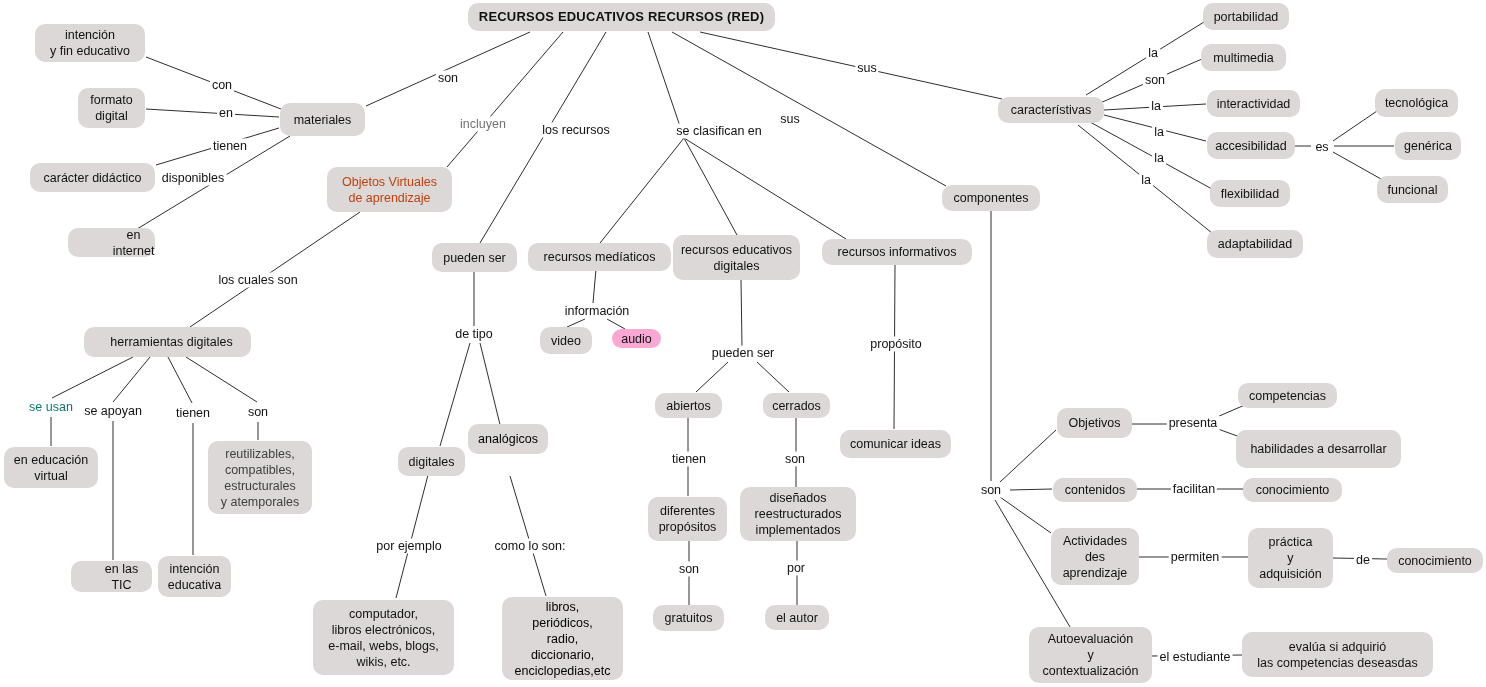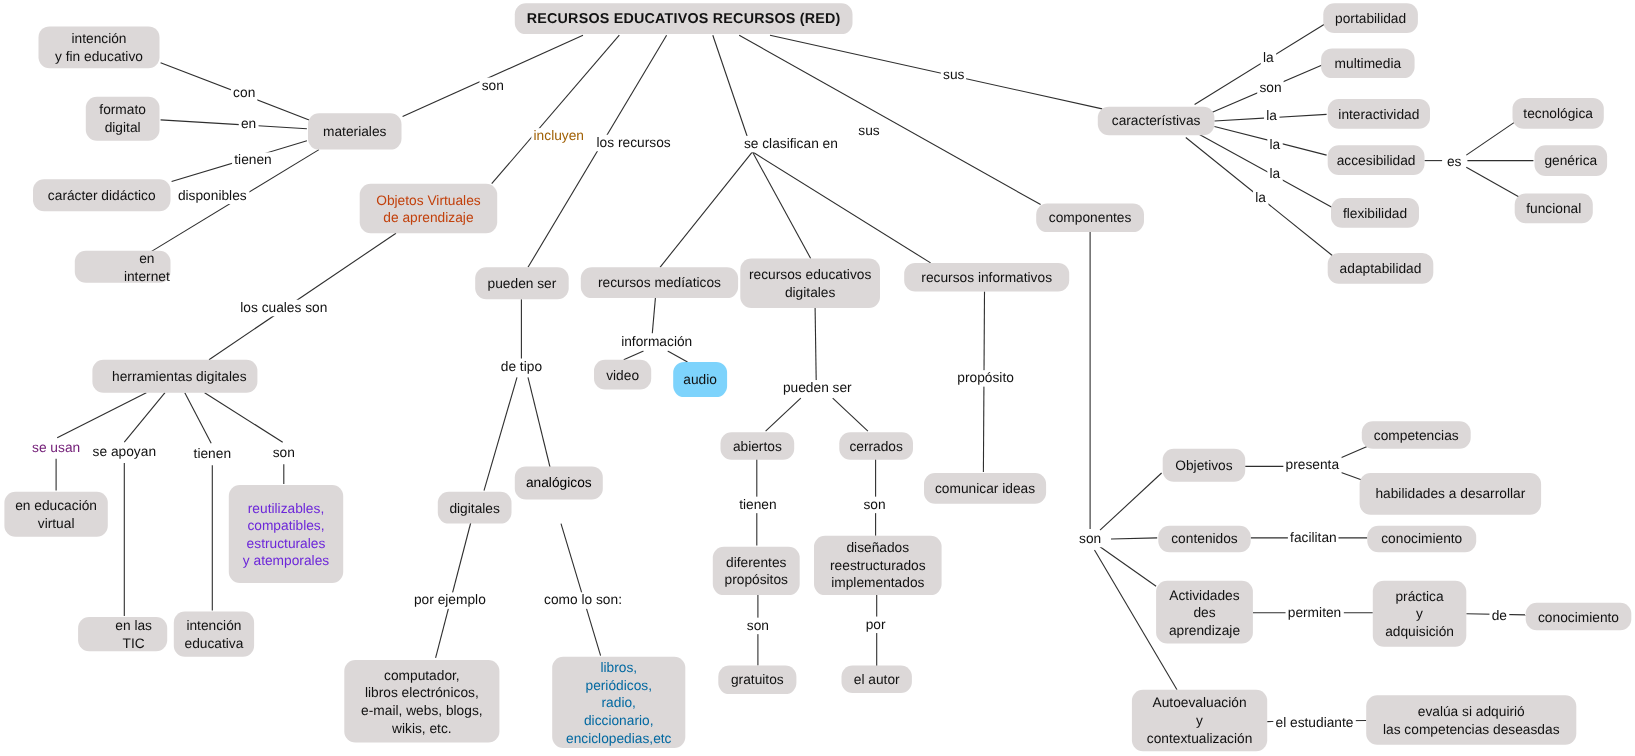--- a/index.html
+++ b/index.html
@@ -103,45 +103,45 @@
 <div class="node bold" style="left: 468px; top: 3px; width: 307px; height: 28px; background: rgb(220, 216, 216); color: rgb(17, 17, 17);">RECURSOS EDUCATIVOS RECURSOS (RED)</div>
     <div class="node" style="left: 35px; top: 24px; width: 110px; height: 38px; background: rgb(220, 216, 216); color: rgb(17, 17, 17);">intención
 y fin educativo</div>
     <div class="node" style="left: 78px; top: 88px; width: 67px; height: 40px; background: rgb(220, 216, 216); color: rgb(17, 17, 17);">formato
 digital</div>
     <div class="node" style="left: 30px; top: 163px; width: 125px; height: 29px; background: rgb(220, 216, 216); color: rgb(17, 17, 17);">carácter didáctico</div>
     <div class="node" style="left: 68px; top: 228px; width: 87px; height: 29px; background: rgb(220, 216, 216); color: rgb(17, 17, 17); padding-left: 48px;">en internet</div>
     <div class="node" style="left: 280px; top: 103px; width: 85px; height: 33px; background: rgb(220, 216, 216); color: rgb(17, 17, 17);">materiales</div>
     <div class="node" style="left: 327px; top: 167px; width: 125px; height: 45px; background: rgb(220, 216, 216); color: #c2410c;">Objetos Virtuales
 de aprendizaje</div>
-    <div class="node" style="left: 84px; top: 327px; width: 150px; height: 30px; background: rgb(220, 216, 216); color: rgb(17, 17, 17); padding-left: 12px;">herramientas digitales</div>
+    <div class="node" style="left: 84px; top: 327px; width: 167px; height: 30px; background: rgb(220, 216, 216); color: rgb(17, 17, 17); padding-left: 12px;">herramientas digitales</div>
     <div class="node" style="left: 4px; top: 447px; width: 94px; height: 41px; background: rgb(220, 216, 216); color: rgb(17, 17, 17);">en educación
 virtual</div>
-    <div class="node" style="left: 208px; top: 441px; width: 104px; height: 89px; background: rgb(220, 216, 216); color: #6d28d9;">reutilizables,
+    <div class="node" style="left: 208px; top: 441px; width: 104px; height: 73px; background: rgb(220, 216, 216); color: #404040;">reutilizables,
 compatibles,
 estructurales
 y atemporales</div>
     <div class="node" style="left: 71px; top: 561px; width: 81px; height: 31px; background: rgb(220, 216, 216); color: rgb(17, 17, 17); padding-left: 24px;">en las TIC</div>
     <div class="node" style="left: 158px; top: 556px; width: 73px; height: 41px; background: rgb(220, 216, 216); color: rgb(17, 17, 17);">intención
 educativa</div>
     <div class="node" style="left: 432px; top: 243px; width: 85px; height: 29px; background: rgb(220, 216, 216); color: rgb(17, 17, 17);">pueden ser</div>
     <div class="node" style="left: 398px; top: 447px; width: 67px; height: 29px; background: rgb(220, 216, 216); color: rgb(17, 17, 17);">digitales</div>
     <div class="node" style="left: 468px; top: 424px; width: 80px; height: 30px; background: rgb(220, 216, 216); color: #000000;">analógicos</div>
     <div class="node" style="left: 313px; top: 600px; width: 141px; height: 75px; background: rgb(220, 216, 216); color: rgb(17, 17, 17);">computador,
 libros electrónicos,
 e-mail, webs, blogs,
 wikis, etc.</div>
-    <div class="node" style="left: 502px; top: 597px; width: 121px; height: 83px; background: rgb(220, 216, 216); color: #0369a1;">libros,
+    <div class="node" style="left: 502px; top: 597px; width: 121px; height: 83px; background: rgb(220, 216, 216); color: #000000;">libros,
 periódicos,
 radio,
 diccionario,
 enciclopedias,etc</div>
     <div class="node" style="left: 528px; top: 243px; width: 143px; height: 28px; background: rgb(220, 216, 216); color: rgb(17, 17, 17);">recursos medíaticos</div>
     <div class="node" style="left: 540px; top: 327px; width: 52px; height: 27px; background: rgb(220, 216, 216); color: rgb(17, 17, 17);">video</div>
-    <div class="node" style="left: 612px; top: 329px; width: 49px; height: 32px; background: #7dd3fc; color: rgb(17, 17, 17);">audio</div>
+    <div class="node" style="left: 612px; top: 329px; width: 49px; height: 19px; background: #f9a8d4; color: rgb(17, 17, 17);">audio</div>
     <div class="node" style="left: 673px; top: 235px; width: 127px; height: 45px; background: rgb(220, 216, 216); color: rgb(17, 17, 17);">recursos educativos
 digitales</div>
     <div class="node" style="left: 655px; top: 393px; width: 67px; height: 25px; background: rgb(220, 216, 216); color: rgb(17, 17, 17);">abiertos</div>
     <div class="node" style="left: 763px; top: 393px; width: 67px; height: 25px; background: rgb(220, 216, 216); color: rgb(17, 17, 17);">cerrados</div>
     <div class="node" style="left: 648px; top: 497px; width: 79px; height: 44px; background: rgb(220, 216, 216); color: rgb(17, 17, 17);">diferentes
 propósitos</div>
     <div class="node" style="left: 740px; top: 487px; width: 116px; height: 54px; background: rgb(220, 216, 216); color: rgb(17, 17, 17);">diseñados
 reestructurados
 implementados</div>
     <div class="node" style="left: 653px; top: 605px; width: 71px; height: 26px; background: rgb(220, 216, 216); color: rgb(17, 17, 17);">gratuitos</div>
@@ -174,27 +174,27 @@
     <div class="node" style="left: 1029px; top: 627px; width: 123px; height: 56px; background: rgb(220, 216, 216); color: rgb(17, 17, 17);">Autoevaluación
 y
 contextualización</div>
     <div class="node" style="left: 1242px; top: 632px; width: 191px; height: 45px; background: rgb(220, 216, 216); color: rgb(17, 17, 17);">evalúa si adquirió
 las competencias deseasdas</div>
     <span class="link-label" style="left: 448px; top: 78px; background: rgb(255, 255, 255); color: rgb(17, 17, 17);">son</span>
     <span class="link-label" style="left: 222px; top: 85px; background: rgb(255, 255, 255); color: rgb(17, 17, 17);">con</span>
     <span class="link-label" style="left: 226px; top: 113px; background: rgb(255, 255, 255); color: rgb(17, 17, 17);">en</span>
     <span class="link-label" style="left: 230px; top: 146px; background: rgb(255, 255, 255); color: rgb(17, 17, 17);">tienen</span>
     <span class="link-label" style="left: 193px; top: 178px; background: rgb(255, 255, 255); color: rgb(17, 17, 17);">disponibles</span>
-    <span class="link-label" style="left: 508px; top: 124px; background: rgb(255, 255, 255); color: #a16207;">incluyen</span>
+    <span class="link-label" style="left: 483px; top: 124px; background: rgb(255, 255, 255); color: #737373;">incluyen</span>
     <span class="link-label" style="left: 576px; top: 130px; background: rgb(255, 255, 255); color: rgb(17, 17, 17);">los recursos</span>
     <span class="link-label" style="left: 683px; top: 131px; background: rgb(255, 255, 255); color: rgb(17, 17, 17); margin-left: 36px;">se clasifican en</span>
     <span class="link-label" style="left: 867px; top: 68px; background: rgb(255, 255, 255); color: rgb(17, 17, 17);">sus</span>
     <span class="link-label" style="left: 790px; top: 119px; background: rgb(255, 255, 255); color: rgb(17, 17, 17);">sus</span>
     <span class="link-label" style="left: 258px; top: 280px; background: rgb(255, 255, 255); color: rgb(17, 17, 17);">los cuales son</span>
-    <span class="link-label" style="left: 51px; top: 407px; background: rgb(255, 255, 255); color: #701a75;">se usan</span>
+    <span class="link-label" style="left: 51px; top: 407px; background: rgb(255, 255, 255); color: #0f766e;">se usan</span>
     <span class="link-label" style="left: 113px; top: 411px; background: rgb(255, 255, 255); color: rgb(17, 17, 17);">se apoyan</span>
     <span class="link-label" style="left: 193px; top: 413px; background: rgb(255, 255, 255); color: rgb(17, 17, 17);">tienen</span>
     <span class="link-label" style="left: 258px; top: 412px; background: rgb(255, 255, 255); color: rgb(17, 17, 17);">son</span>
     <span class="link-label" style="left: 474px; top: 334px; background: rgb(255, 255, 255); color: rgb(17, 17, 17);">de tipo</span>
     <span class="link-label" style="left: 409px; top: 546px; background: rgb(255, 255, 255); color: rgb(17, 17, 17);">por ejemplo</span>
     <span class="link-label" style="left: 530px; top: 546px; background: rgb(255, 255, 255); color: rgb(17, 17, 17);">como lo son:</span>
     <span class="link-label" style="left: 597px; top: 311px; background: rgb(255, 255, 255); color: rgb(17, 17, 17);">información</span>
     <span class="link-label" style="left: 743px; top: 353px; background: rgb(255, 255, 255); color: rgb(17, 17, 17);">pueden ser</span>
     <span class="link-label" style="left: 689px; top: 459px; background: rgb(255, 255, 255); color: rgb(17, 17, 17);">tienen</span>
     <span class="link-label" style="left: 795px; top: 459px; background: rgb(255, 255, 255); color: rgb(17, 17, 17);">son</span>

